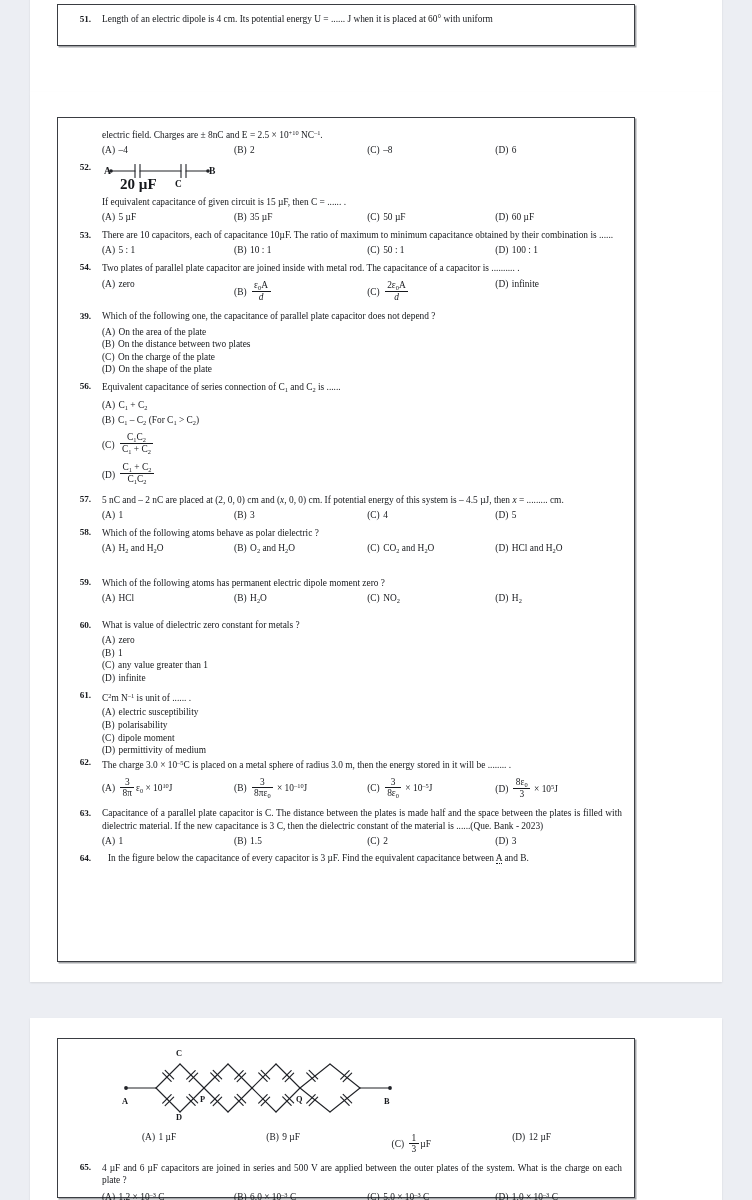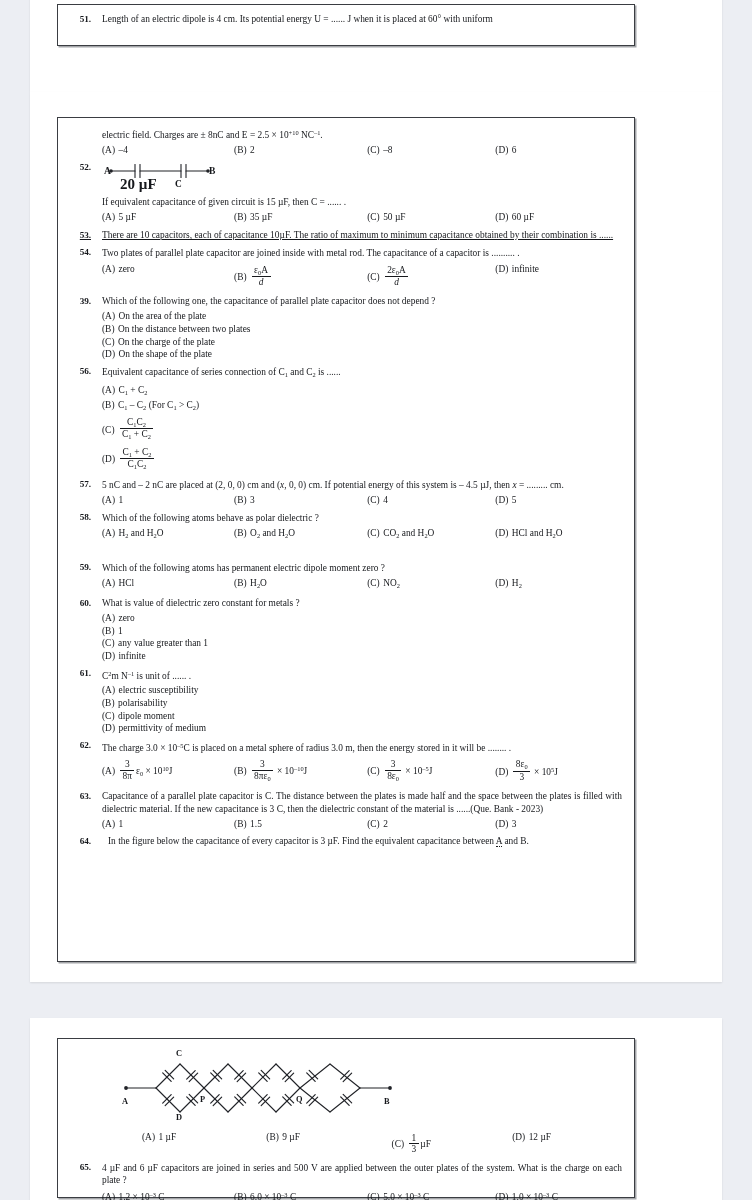--- a/index.html
+++ b/index.html
@@ -182,24 +182,30 @@
               </div>
               <div class="stem">If equivalent capacitance of given circuit is 15 µF, then C = ...... .</div>
               <div class="opts c4">
                 <div class="opt"><span class="lbl">(A)</span><span>5 µF</span></div>
                 <div class="opt"><span class="lbl">(B)</span><span>35 µF</span></div>
                 <div class="opt"><span class="lbl">(C)</span><span>50 µF</span></div>
                 <div class="opt"><span class="lbl">(D)</span><span>60 µF</span></div>
               </div>
             </div>
           </div>
-          <div class="qrow" style="margin-top: 5px; text-decoration: underline;">
+          <div class="qrow" style="margin-top: 5px;">
             <div class="qnum">53.</div>
             <div class="qbody">
               <div class="stem">There are 10 capacitors, each of capacitance 10µF. The ratio of maximum to minimum capacitance obtained by their combination is ......</div>
+              <div class="opts c4">
+                <div class="opt"><span class="lbl">(A)</span><span>5 : 1</span></div>
+                <div class="opt"><span class="lbl">(B)</span><span>10 : 1</span></div>
+                <div class="opt"><span class="lbl">(C)</span><span>50 : 1</span></div>
+                <div class="opt"><span class="lbl">(D)</span><span>100 : 1</span></div>
+              </div>
             </div>
           </div>
           <div class="qrow" style="margin-top: 5px;">
             <div class="qnum">54.</div>
             <div class="qbody">
               <div class="stem">Two plates of parallel plate capacitor are joined inside with metal rod. The capacitance of a capacitor is .......... .</div>
               <div class="opts c4">
                 <div class="opt tall"><span class="lbl">(A)</span><span>zero</span></div>
                 <div class="opt tall"><span class="lbl">(B)</span><span><span class="frac"><span class="num">ε<sub>0</sub>A</span><span class="den"><i>d</i></span></span></span></div>
                 <div class="opt tall"><span class="lbl">(C)</span><span><span class="frac"><span class="num">2ε<sub>0</sub>A</span><span class="den"><i>d</i></span></span></span></div>
@@ -260,21 +266,21 @@
             <div class="qbody">
               <div class="stem">Which of the following atoms has permanent electric dipole moment zero ?</div>
               <div class="opts c4">
                 <div class="opt"><span class="lbl">(A)</span><span>HCl</span></div>
                 <div class="opt"><span class="lbl">(B)</span><span>H<sub>2</sub>O</span></div>
                 <div class="opt"><span class="lbl">(C)</span><span>NO<sub>2</sub></span></div>
                 <div class="opt"><span class="lbl">(D)</span><span>H<sub>2</sub></span></div>
               </div>
             </div>
           </div>
-          <div class="qrow" style="margin-top: 5px;">
+          <div class="qrow" style="margin-top: 12px;">
             <div class="qnum">60.</div>
             <div class="qbody">
               <div class="stem">What is value of dielectric zero constant for metals ?</div>
               <div class="opts c2 r2">
                 <div class="opt"><span class="lbl">(A)</span><span>zero</span></div>
                 <div class="opt"><span class="lbl">(B)</span><span>1</span></div>
                 <div class="opt"><span class="lbl">(C)</span><span>any value greater than 1</span></div>
                 <div class="opt"><span class="lbl">(D)</span><span>infinite</span></div>
               </div>
             </div>
@@ -284,21 +290,21 @@
             <div class="qbody">
               <div class="stem">C<sup>2</sup>m N<sup>–1</sup> is unit of ...... .</div>
               <div class="opts c2 r2">
                 <div class="opt"><span class="lbl">(A)</span><span>electric susceptibility</span></div>
                 <div class="opt"><span class="lbl">(B)</span><span>polarisability</span></div>
                 <div class="opt"><span class="lbl">(C)</span><span>dipole moment</span></div>
                 <div class="opt"><span class="lbl">(D)</span><span>permittivity of medium</span></div>
               </div>
             </div>
           </div>
-          <div class="qrow" style="margin-top: 5px;">
+          <div class="qrow" style="">
             <div class="qnum">62.</div>
             <div class="qbody">
               <div class="stem">The charge 3.0 × 10<sup>–5</sup>C is placed on a metal sphere of radius 3.0 m, then the energy stored in it will be ........ .</div>
               <div class="opts c4">
                 <div class="opt tall"><span class="lbl">(A)</span><span><span class="frac"><span class="num">3</span><span class="den">8π</span></span>ε<sub>0</sub> × 10<sup>10</sup>J</span></div>
                 <div class="opt tall"><span class="lbl">(B)</span><span><span class="frac"><span class="num">3</span><span class="den">8πε<sub>0</sub></span></span> × 10<sup>–10</sup>J</span></div>
                 <div class="opt tall"><span class="lbl">(C)</span><span><span class="frac"><span class="num">3</span><span class="den">8ε<sub>0</sub></span></span> × 10<sup>–5</sup>J</span></div>
                 <div class="opt tall"><span class="lbl">(D)</span><span><span class="frac"><span class="num">8ε<sub>0</sub></span><span class="den">3</span></span> × 10<sup>5</sup>J</span></div>
               </div>
             </div>

